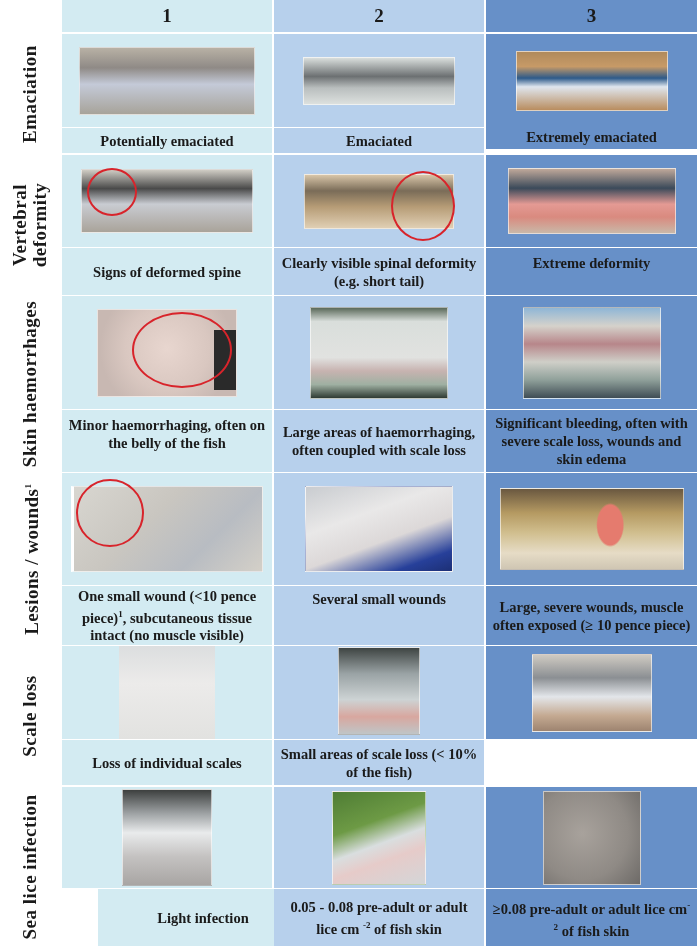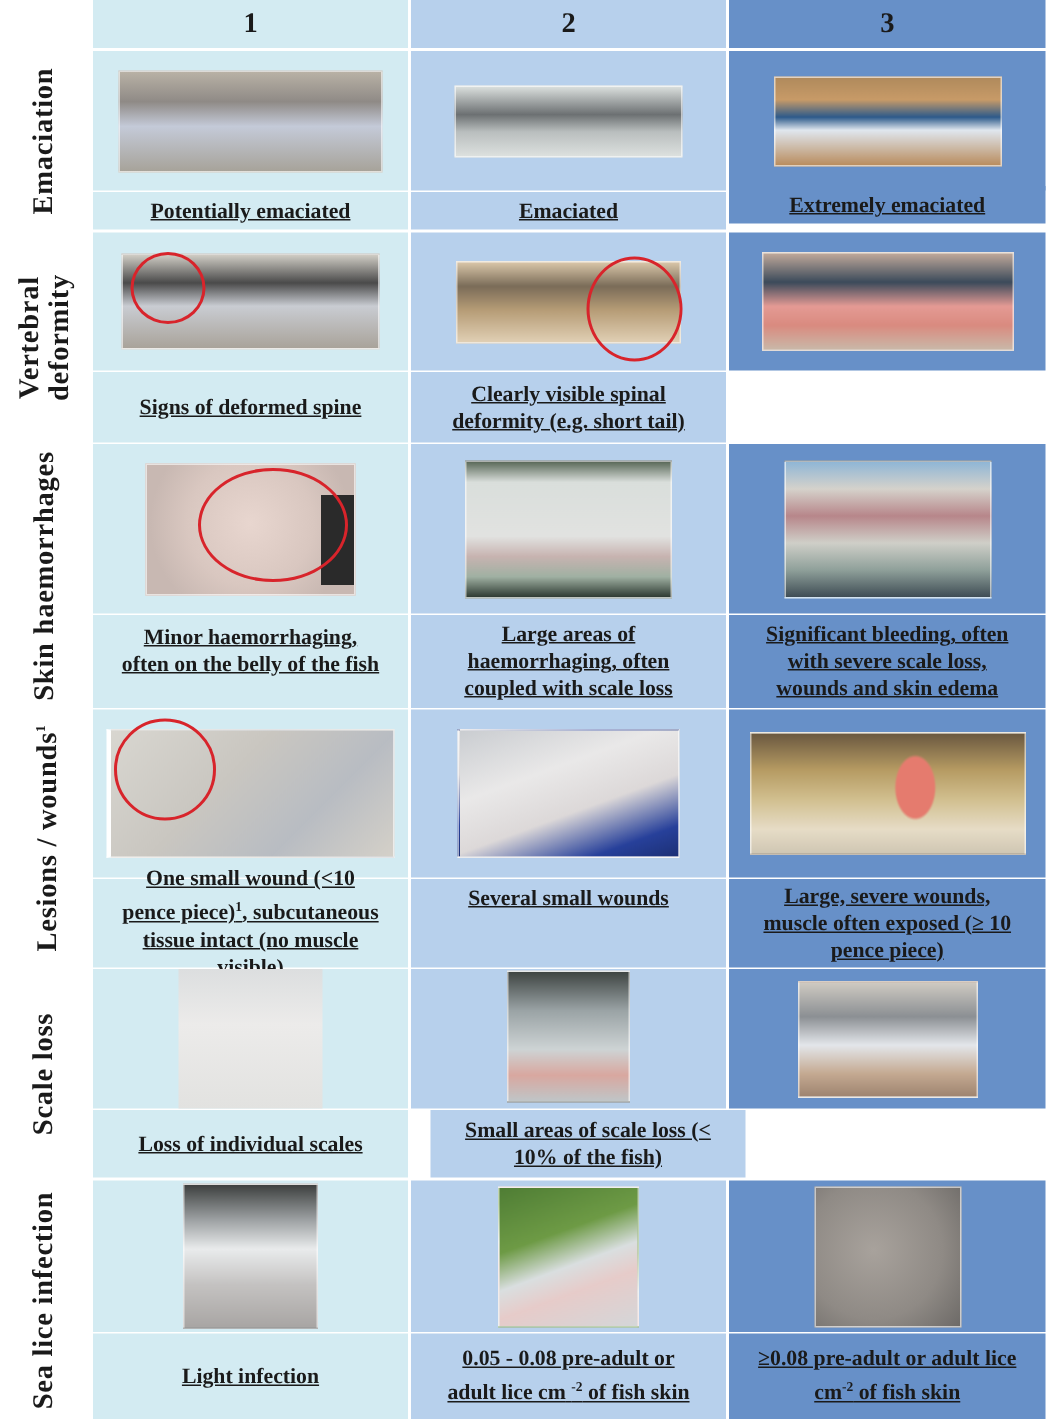--- a/index.html
+++ b/index.html
@@ -5,21 +5,21 @@
   html,body{margin:0;padding:0;background:#ffffff;}
   body{width:697px;height:946px;overflow:hidden;font-family:"Liberation Serif","DejaVu Serif",serif;color:#1a1a1a;}
   .grid{position:absolute;left:0;top:0;width:697px;height:946px;}
   .rowlabel{position:absolute;left:0;width:60px;display:flex;align-items:center;justify-content:center;}
   .rowlabel .vt{transform:rotate(-90deg);white-space:nowrap;font-weight:bold;font-size:19px;letter-spacing:0.5px;text-align:center;line-height:20px;}
   .cell{position:absolute;box-sizing:border-box;display:flex;align-items:center;justify-content:center;text-align:center;}
   .c1{left:62px;width:210px;background:#d3ebf2;}
   .c2{left:274px;width:210px;background:#b7d0ec;}
   .c3{left:486px;width:211px;background:#6790c8;}
   .hdr{font-weight:bold;font-size:19px;}
-  .txt{font-size:14.5px;font-weight:bold;line-height:18px;padding:0 18px;text-decoration:underline;}
+  .txt{font-size:14.5px;font-weight:bold;line-height:18px;padding:0 6px;}
   .ph{position:relative;box-sizing:border-box;border:1px solid rgba(255,255,255,0.6);}
   .ring{position:absolute;border:2px solid #d8242b;border-radius:50%;}
   sup{font-size:9px;}
 </style>
 </head>
 <body>
 
 <div class="grid">
 
   <div class="cell c1 hdr" style="top:0;height:32px;">
@@ -68,20 +68,23 @@
     </div>
   </div>
   <div class="cell c3" style="top:155px;height:92px;">
     <div class="ph" style="width:168px;height:66px;background:linear-gradient(180deg,#bfa89a 0%,#3b4a5a 30%,#e49a94 55%,#d98a7f 75%,#c9b8a8 100%);"></div>
   </div>
   <div class="cell c1 txt" style="top:248px;height:47px;">
       <span>Signs of deformed spine</span>
     </div>
   <div class="cell c2 txt" style="top:248px;height:47px;">
       <span>Clearly visible spinal deformity (e.g. short tail)</span>
+    </div>
+  <div class="cell c3 txt" style="top:248px;height:47px;align-items:flex-start;padding-top:6px;">
+      <span>Extreme deformity</span>
     </div>
 
   <div class="rowlabel" style="top:296px;height:176px;">
       <div class="vt">Skin haemorrhages</div>
     </div>
   <div class="cell c1" style="top:296px;height:113px;">
     <div class="ph" style="width:140px;height:88px;background:radial-gradient(circle at 50% 45%,#e8d6cf 0%,#d9c7c0 50%,#c8b8b2 80%),#d6c6c0;">
       <div style="position:absolute;right:0;top:20px;width:22px;height:60px;background:#2a2a2a;"></div>
       <div class="ring" style="left:34px;top:2px;width:96px;height:72px;"></div>
     </div>
@@ -134,37 +137,37 @@
   </div>
   <div class="cell c2" style="top:646px;height:93px;">
     <div class="ph" style="width:82px;height:88px;margin-bottom:4px;background:linear-gradient(180deg,#3f4543 0%,#9aa3a5 30%,#cdd3d4 60%,#d8a79f 80%,#bfc5c7 100%);"></div>
   </div>
   <div class="cell c3" style="top:646px;height:93px;">
     <div class="ph" style="width:120px;height:78px;background:linear-gradient(180deg,#cfcac2 0%,#8b8f93 30%,#e3e6ea 55%,#c4a991 80%,#9e8470 100%);"></div>
   </div>
   <div class="cell c1 txt" style="top:740px;height:45px;">
       <span>Loss of individual scales</span>
     </div>
-  <div class="cell c2 txt" style="top:740px;height:45px;margin-left:13px;">
+  <div class="cell c2 txt" style="top:740px;height:45px;">
       <span>Small areas of scale loss (&lt; 10% of the fish)</span>
     </div>
 
   <div class="rowlabel" style="top:787px;height:159px;">
       <div class="vt">Sea lice infection</div>
     </div>
   <div class="cell c1" style="top:787px;height:101px;">
     <div class="ph" style="width:90px;height:97px;background:linear-gradient(180deg,#3d403f 0%,#9fa3a5 25%,#e9ebec 45%,#c4c2c1 70%,#a8a5a3 100%);"></div>
   </div>
   <div class="cell c2" style="top:787px;height:101px;">
     <div class="ph" style="width:94px;height:94px;background:linear-gradient(160deg,#4f7d34 0%,#6d9a45 35%,#d9dedf 55%,#e6cbc9 70%,#d4d6d8 100%);"></div>
   </div>
   <div class="cell c3" style="top:787px;height:101px;">
     <div class="ph" style="width:98px;height:94px;background:radial-gradient(circle at 40% 45%,#a8a29c 0%,#8f8a85 60%,#6d6a67 100%);"></div>
   </div>
-  <div class="cell c1 txt" style="top:889px;height:57px;">
+  <div class="cell c1 txt" style="top:889px;height:57px;margin-left:36px;">
       <span>Light infection</span>
     </div>
   <div class="cell c2 txt" style="top:889px;height:57px;">
     <span><span>0.05 - 0.08 pre-adult or adult lice cm</span> <sup>-2</sup><span> of fish skin</span></span>
   </div>
   <div class="cell c3 txt" style="top:889px;height:57px;">
     <span><span>≥0.08 pre-adult or adult lice cm</span><sup>-2</sup><span> of fish skin</span></span>
   </div>
 </div>
 

